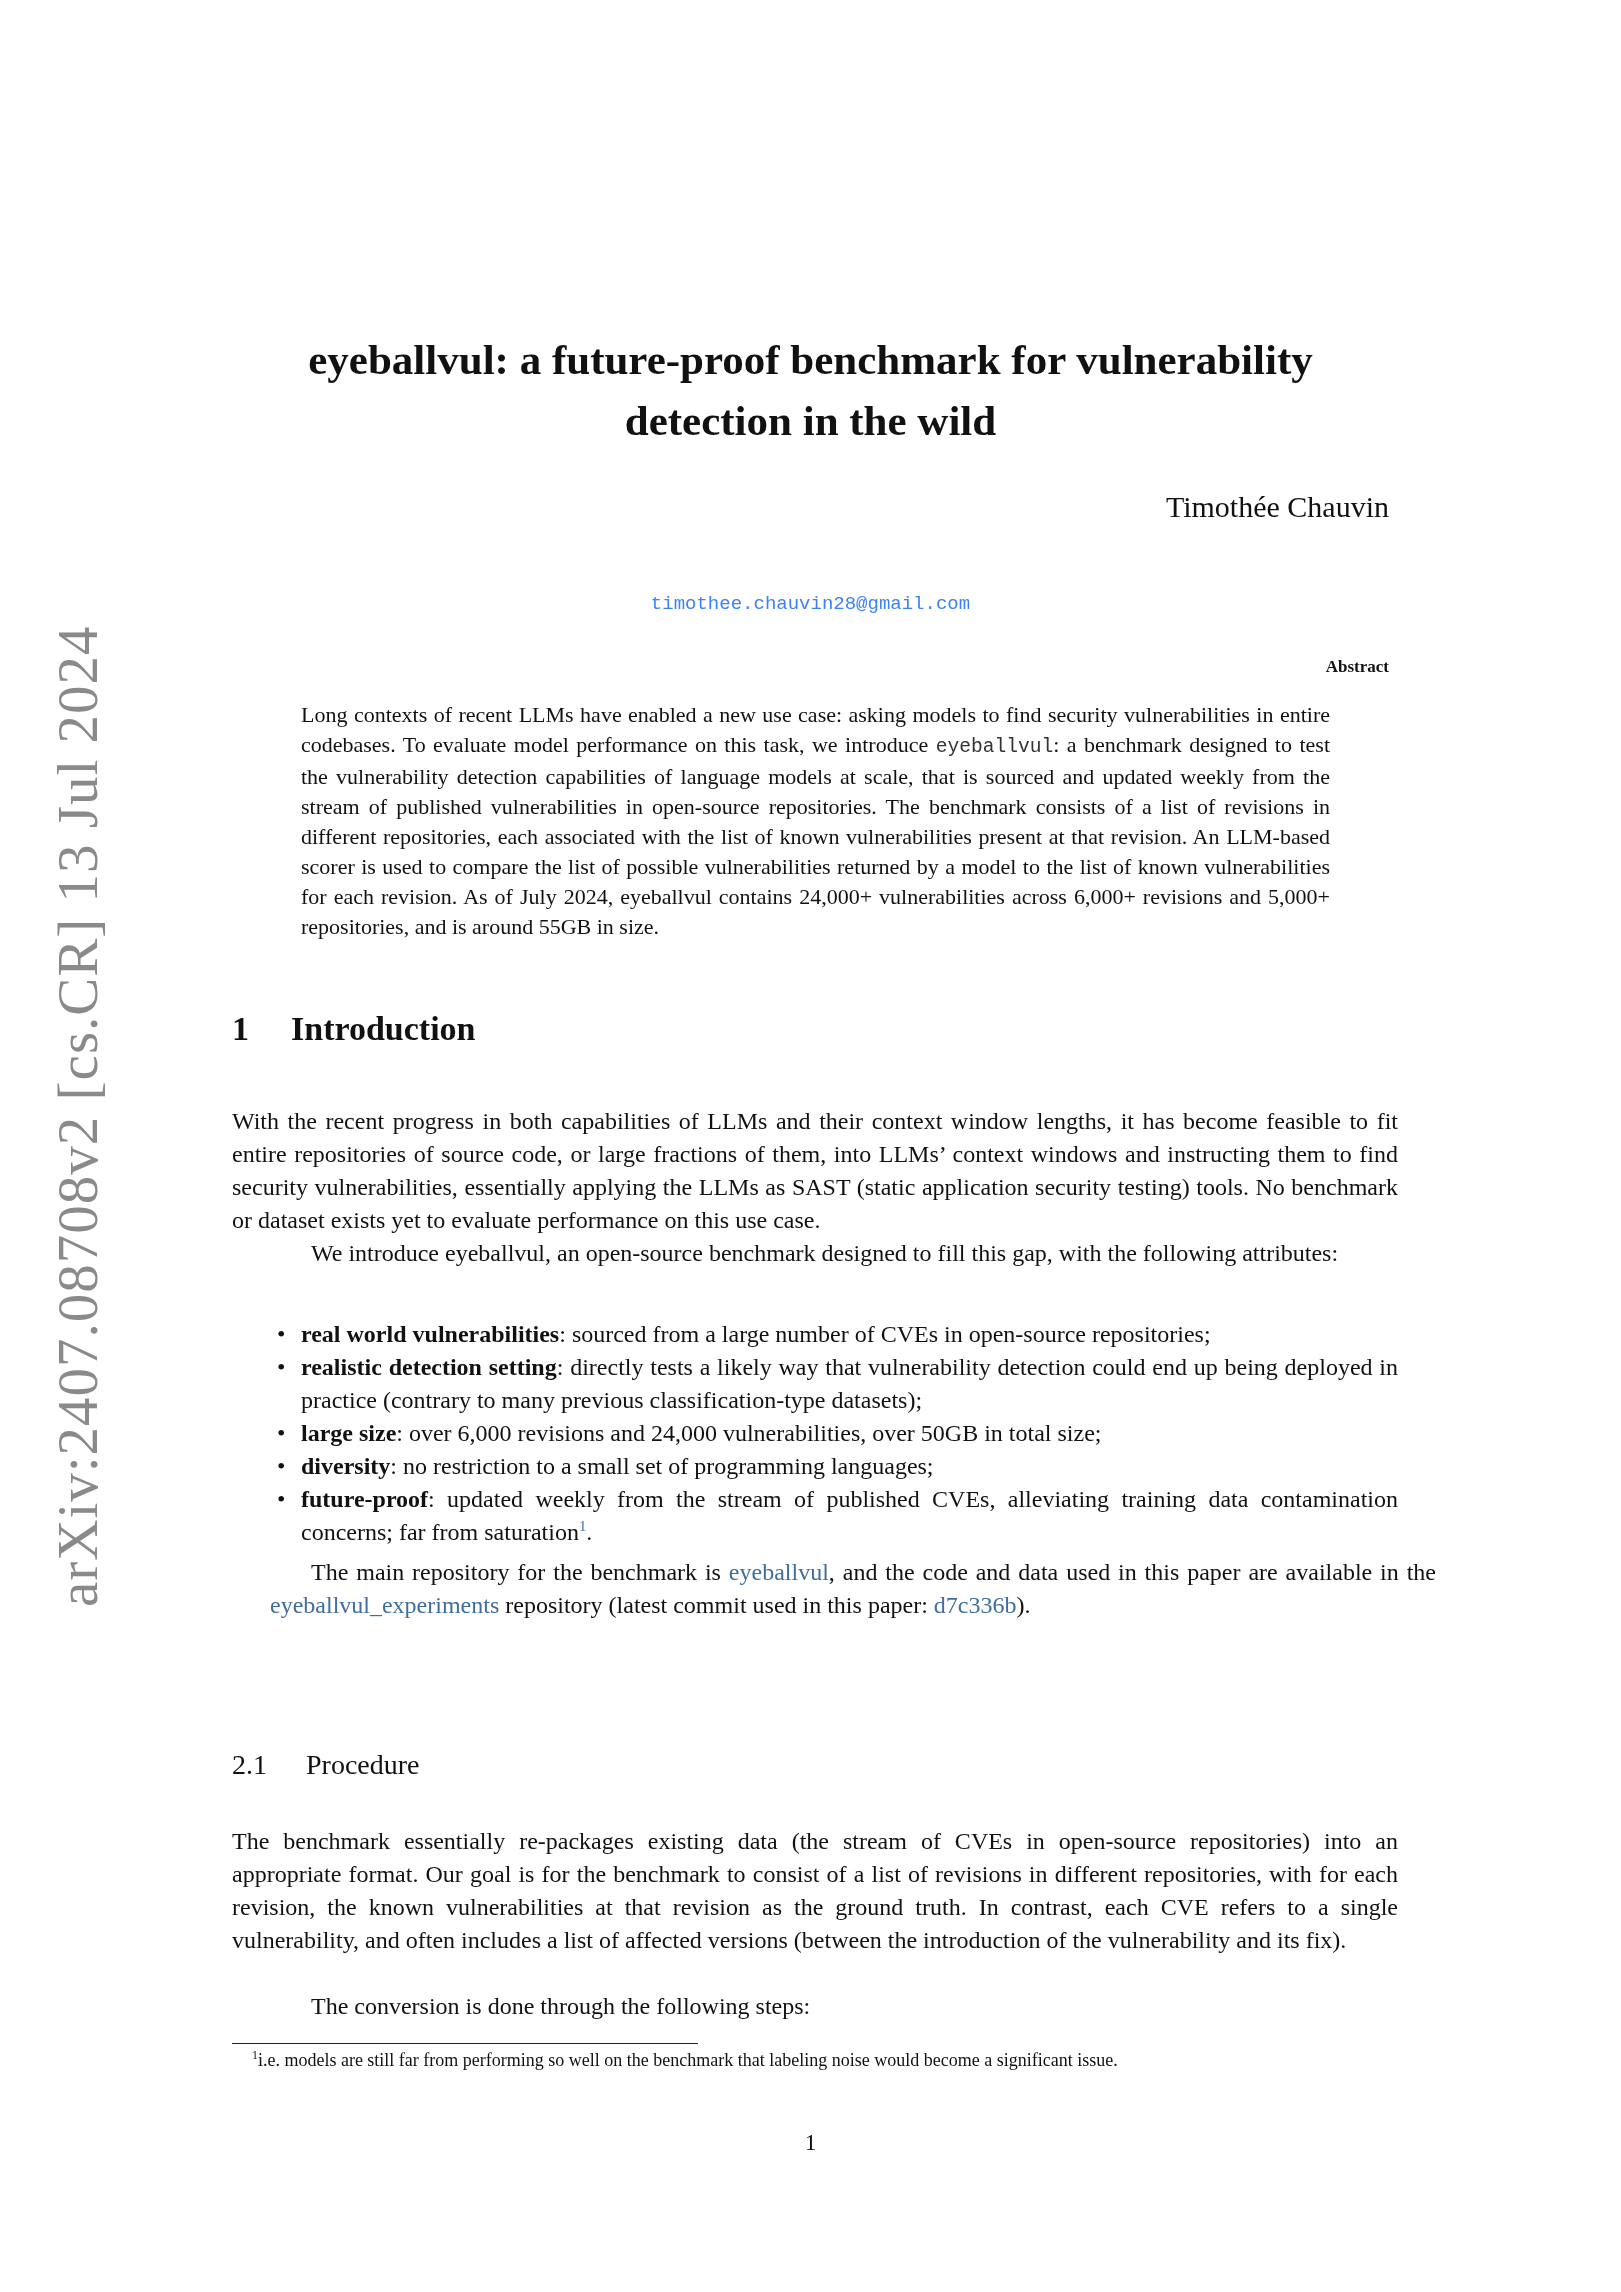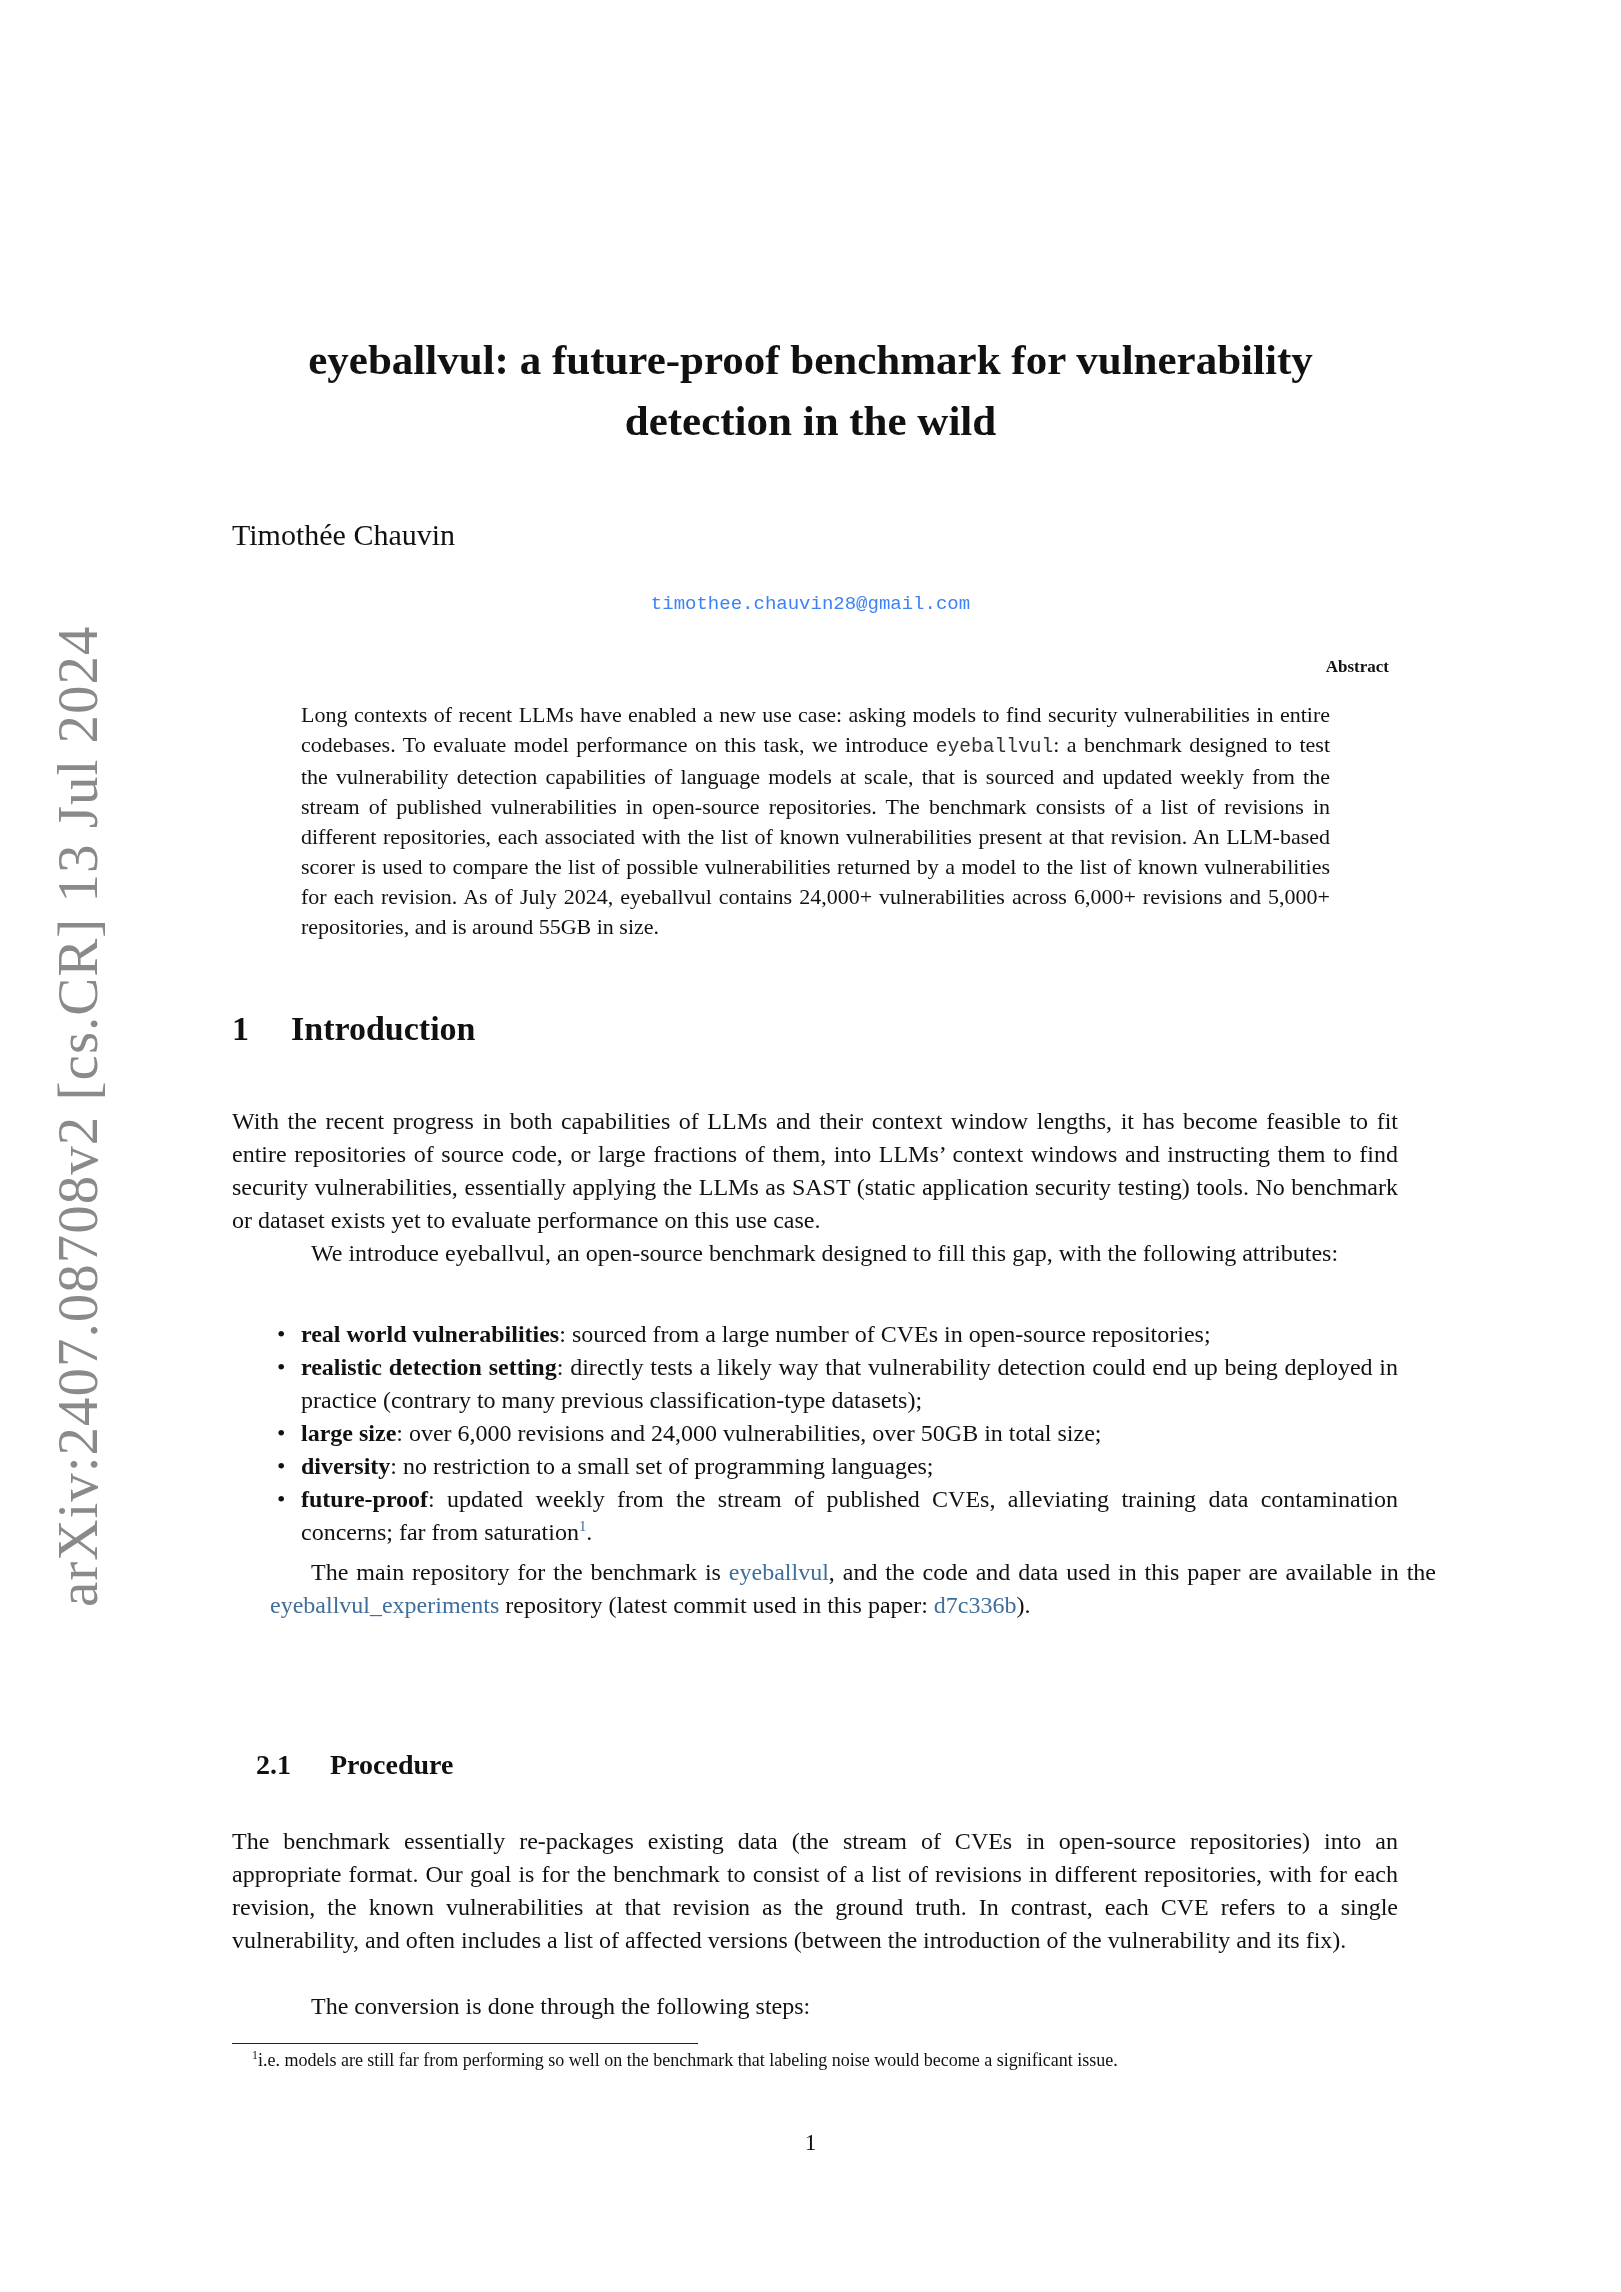--- a/index.html
+++ b/index.html
@@ -8,34 +8,34 @@
   .page { position: absolute; left: 0; top: 0; width: 1621px; height: 2293px; }
 
   .arxiv-stamp { position: absolute; left: 39px; top: 980px; width: 941px; height: 78px;
     transform-origin: left top; transform: rotate(-90deg) translate(-608px, 0);
     font-family: "Liberation Serif", serif; font-size: 57px; color: #8a8a8a;
     white-space: nowrap; line-height: 78px; letter-spacing: 1px; }
   .arxiv-stamp { left: 39px; top: 1607px; transform: rotate(-90deg); transform-origin: left top; }
 
   .title { position: absolute; left: 232px; width: 1157px; top: 329px; text-align: center;
     font-weight: bold; font-size: 43px; line-height: 61px; }
-  .author { position: absolute; left: 232px; width: 1157px; top: 490px; text-align: left;
-    font-size: 30px; margin-top: 28px; }
+  .author { position: absolute; left: 232px; width: 1157px; top: 490px; text-align: right;
+    font-size: 30px; }
   .email { position: absolute; left: 232px; width: 1157px; top: 593px; text-align: center;
     font-family: "Liberation Mono", monospace; font-size: 19px; color: #3b82f6; }
 
   .abstract-title { position: absolute; left: 232px; width: 1157px; top: 657px; text-align: right;
     font-weight: bold; font-size: 17px; }
   .abstract-body { position: absolute; left: 301px; width: 1029px; top: 700px;
     font-size: 22px; line-height: 30px; text-align: justify; hyphens: auto; }
   .mono { font-family: "Liberation Mono", monospace; font-size: 19.6px; color: #333; }
 
   .h1 { position: absolute; left: 232px; font-weight: bold; font-size: 34px; }
   .h1 .num { display: inline-block; width: 59px; }
-  .h2 { position: absolute; left: 232px; font-weight: bold; font-size: 28px; margin-left: 24px; }
+  .h2 { position: absolute; left: 232px; font-weight: normal; font-size: 28px; }
   .h2 .num { display: inline-block; width: 74px; }
 
   .para { position: absolute; left: 232px; width: 1166px; font-size: 24px; line-height: 33px;
     text-align: justify; }
   .indent { text-indent: 41px; margin-left: 38px; }
 
   .bullets { position: absolute; left: 232px; width: 1166px; top: 1318px; margin: 0; padding: 0; list-style: none;
     font-size: 24px; line-height: 33px; }
   .bullets li { position: relative; padding-left: 69px; text-align: justify; }
   .bullets li .dot { position: absolute; left: 45px; top: 0; }

